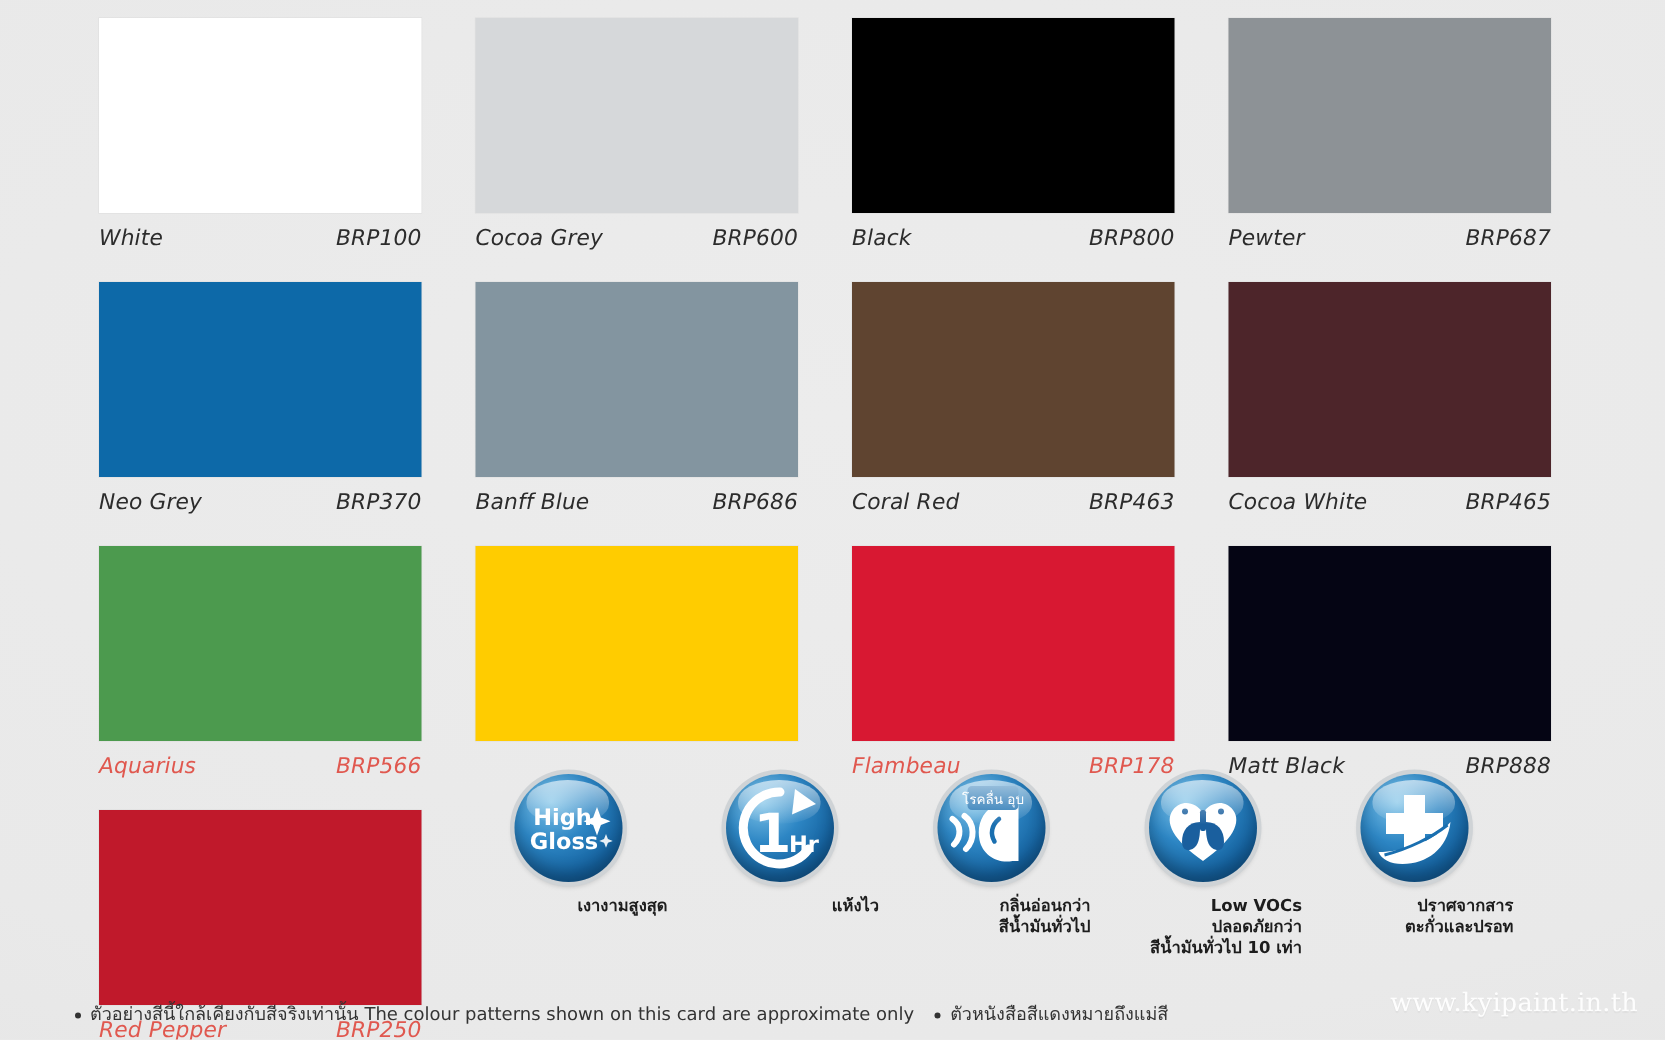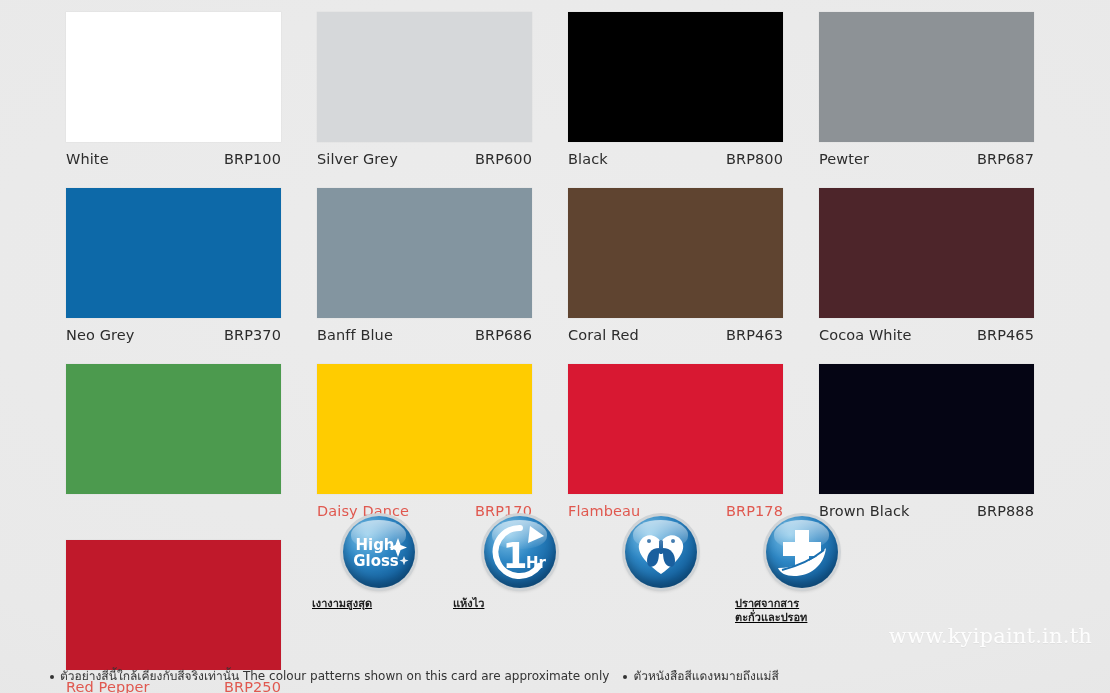--- a/index.html
+++ b/index.html
@@ -45,36 +45,36 @@
     box-shadow: 0 0 0 0.5px rgba(0,0,0,0.04);
   }
   .swatch-meta {
     display: flex;
     justify-content: space-between;
     align-items: flex-start;
     margin-top: 9px;
     font-size: 14.5px;
     letter-spacing: 0.1px;
     color: #2c2c2c;
+    font-style: italic;
   }
   .swatch-meta.accent { color: #e0584f; }
   .swatch-code { font-size: 14.5px; }
 
   
   #feature-strip {
     position: absolute;
     left: 312px;
     top: 516px;
     display: flex;
     gap: 8px;
   }
   .feature-item {
     width: 133px;
-    text-align: left;
-    text-decoration: underline;
+    text-align: right;
   }
   .feature-badge {
     width: 72px;
     height: 72px;
     margin: 0 auto;
     border-radius: 50%;
     position: relative;
     background:
       radial-gradient(circle at 34% 26%, #7fc3e8 0%, #2d86c4 38%, #15629f 70%, #0d4e85 100%);
     box-shadow:
@@ -129,23 +129,23 @@
     border-radius: 50%;
     background: #333;
     margin-right: 6px;
     vertical-align: middle;
   }
   .note-seg { display: inline-block; }
 
   #watermark {
     position: absolute;
     right: 18px;
-    top: 624px;
+    top: 659px;
     font-family: "DejaVu Serif", "Liberation Serif", serif;
-    font-size: 21px;
+    font-size: 17px;
     color: #ffffff;
     opacity: 0.92;
     letter-spacing: 0.2px;
     text-shadow: 0 1px 1px rgba(0,0,0,0.05);
   }
 </style>
 </head>
 <body>
 
 <div id="card">
@@ -155,21 +155,21 @@
         <div class="swatch-cell">
           <div class="swatch-chip" style="background: rgb(255, 255, 255);"></div>
           <div class="swatch-meta">
             <span>White</span>
             <span class="swatch-code">BRP100</span>
           </div>
         </div>
         <div class="swatch-cell">
           <div class="swatch-chip" style="background: rgb(214, 216, 218);"></div>
           <div class="swatch-meta">
-            <span>Silver Grey</span>
+            <span>Cocoa Grey</span>
             <span class="swatch-code">BRP600</span>
           </div>
         </div>
         <div class="swatch-cell">
           <div class="swatch-chip" style="background: rgb(0, 0, 0);"></div>
           <div class="swatch-meta">
             <span>Black</span>
             <span class="swatch-code">BRP800</span>
           </div>
         </div>
@@ -207,39 +207,39 @@
           <div class="swatch-chip" style="background: rgb(77, 37, 42);"></div>
           <div class="swatch-meta">
             <span>Cocoa White</span>
             <span class="swatch-code">BRP465</span>
           </div>
         </div>
       </div>
       <div class="swatch-row">
         <div class="swatch-cell">
           <div class="swatch-chip" style="background: rgb(76, 154, 78);"></div>
+          <div class="swatch-meta accent">
+            <span>Aquarius</span>
+            <span class="swatch-code">BRP566</span>
+          </div>
         </div>
         <div class="swatch-cell">
           <div class="swatch-chip" style="background: rgb(255, 204, 0);"></div>
-          <div class="swatch-meta accent">
-            <span>Daisy Dance</span>
-            <span class="swatch-code">BRP170</span>
-          </div>
         </div>
         <div class="swatch-cell">
           <div class="swatch-chip" style="background: rgb(216, 24, 50);"></div>
           <div class="swatch-meta accent">
             <span>Flambeau</span>
             <span class="swatch-code">BRP178</span>
           </div>
         </div>
         <div class="swatch-cell">
           <div class="swatch-chip" style="background: rgb(5, 5, 20);"></div>
           <div class="swatch-meta">
-            <span>Brown Black</span>
+            <span>Matt Black</span>
             <span class="swatch-code">BRP888</span>
           </div>
         </div>
       </div>
       <div class="swatch-row">
         <div class="swatch-cell">
           <div class="swatch-chip" style="background: rgb(192, 25, 43);"></div>
           <div class="swatch-meta accent">
             <span>Red Pepper</span>
             <span class="swatch-code">BRP250</span>
@@ -263,32 +263,49 @@
       <div class="feature-item">
         <div class="feature-badge">
           <svg viewBox="0 0 72 72">
             <path d="M36 12 A24 24 0 1 0 55 50" stroke="#ffffff" stroke-width="6" fill="none" stroke-linecap="round"></path>
             <path d="M46 10 L60 20 L44 27 Z" fill="#ffffff"></path>
             <text x="31" y="52" text-anchor="middle" font-family="DejaVu Sans,sans-serif" font-size="36" font-weight="bold" fill="#ffffff">1</text>
             <text x="52" y="52" text-anchor="middle" font-family="DejaVu Sans,sans-serif" font-size="15" font-weight="bold" fill="#ffffff">Hr</text>
           </svg>
         </div>
         <div class="feature-caption">แห้งไว</div>
+      </div>
+      <div class="feature-item">
+        <div class="feature-badge">
+          <svg viewBox="0 0 72 72">
+            <path d="M40 20 C30 24 26 34 28 44 C30 54 40 60 50 58 L54 58 L54 14 Z" fill="#ffffff"></path>
+            <path d="M41 30 C36 34 35 40 38 45" stroke="#1a6fb0" stroke-width="3" fill="none" stroke-linecap="round"></path>
+            <path d="M10 30 C16 34 16 42 11 47" stroke="#ffffff" stroke-width="4" fill="none" stroke-linecap="round"></path>
+            <path d="M18 28 C25 33 25 44 19 50" stroke="#ffffff" stroke-width="4" fill="none" stroke-linecap="round"></path>
+            <rect x="20" y="8" width="34" height="16" rx="3" fill="#1a6fb0"></rect>
+            <text x="37" y="20" text-anchor="middle" font-family="DejaVu Sans,sans-serif" font-size="9" fill="#ffffff">โรคลื่น อุบ</text>
+          </svg>
+        </div>
+        <div class="feature-caption">กลิ่นอ่อนกว่า
+สีน้ำมันทั่วไป</div>
       </div>
       <div class="feature-item">
         <div class="feature-badge">
           <svg viewBox="0 0 72 72">
             <path d="M36 58 C16 44 10 32 16 24 C21 17 31 18 36 26 C41 18 51 17 56 24 C62 32 56 44 36 58 Z" fill="#ffffff"></path>
             <rect x="34" y="24" width="4" height="14" rx="1.5" fill="#1a5f9e"></rect>
             <path d="M34 32 C26 32 22 38 22 45 C22 50 25 52 29 50 C33 48 34 42 34 36 Z" fill="#1a5f9e"></path>
             <path d="M38 32 C46 32 50 38 50 45 C50 50 47 52 43 50 C39 48 38 42 38 36 Z" fill="#1a5f9e"></path>
             <circle cx="24" cy="25" r="2" fill="#1a5f9e"></circle>
             <circle cx="48" cy="25" r="2" fill="#1a5f9e"></circle>
           </svg>
         </div>
+        <div class="feature-caption">Low VOCs
+ปลอดภัยกว่า
+สีน้ำมันทั่วไป 10 เท่า</div>
       </div>
       <div class="feature-item">
         <div class="feature-badge">
           <svg viewBox="0 0 72 72">
             <path d="M29 14 L43 14 L43 26 L55 26 L55 40 L43 40 L43 52 L29 52 L29 40 L17 40 L17 26 L29 26 Z" fill="#ffffff"></path>
             <path d="M12 52 C28 52 48 46 60 32 C58 50 44 60 28 60 C20 60 14 57 12 52 Z" fill="#ffffff"></path>
             <path d="M16 54 C32 50 48 42 58 34" stroke="#1a6fb0" stroke-width="2" fill="none"></path>
           </svg>
         </div>
         <div class="feature-caption">ปราศจากสาร

